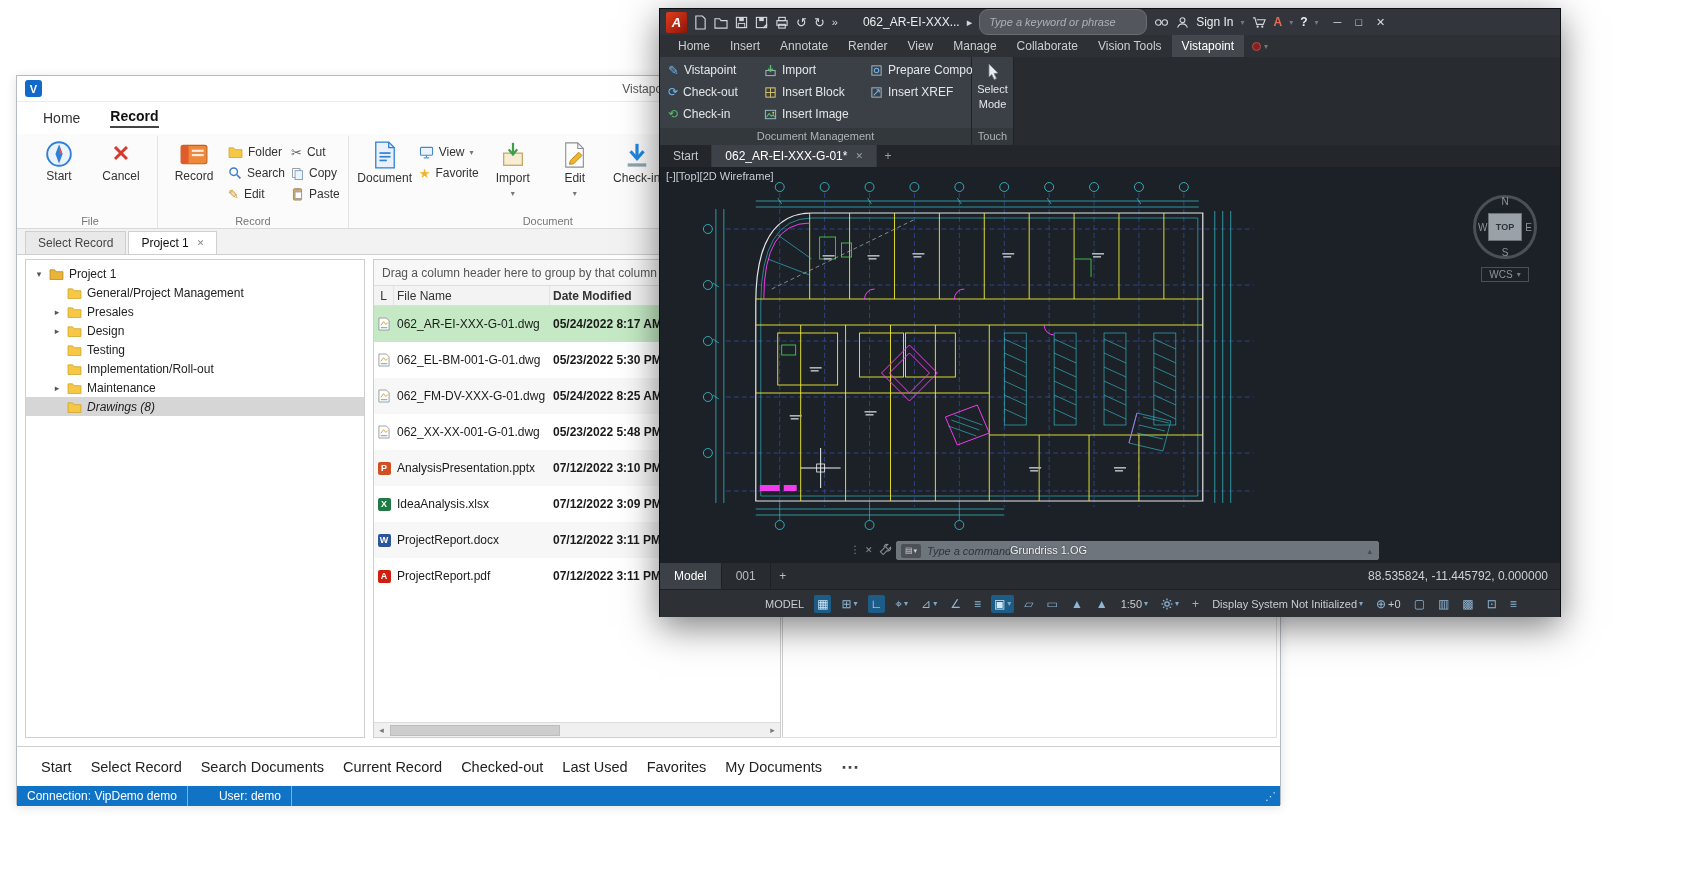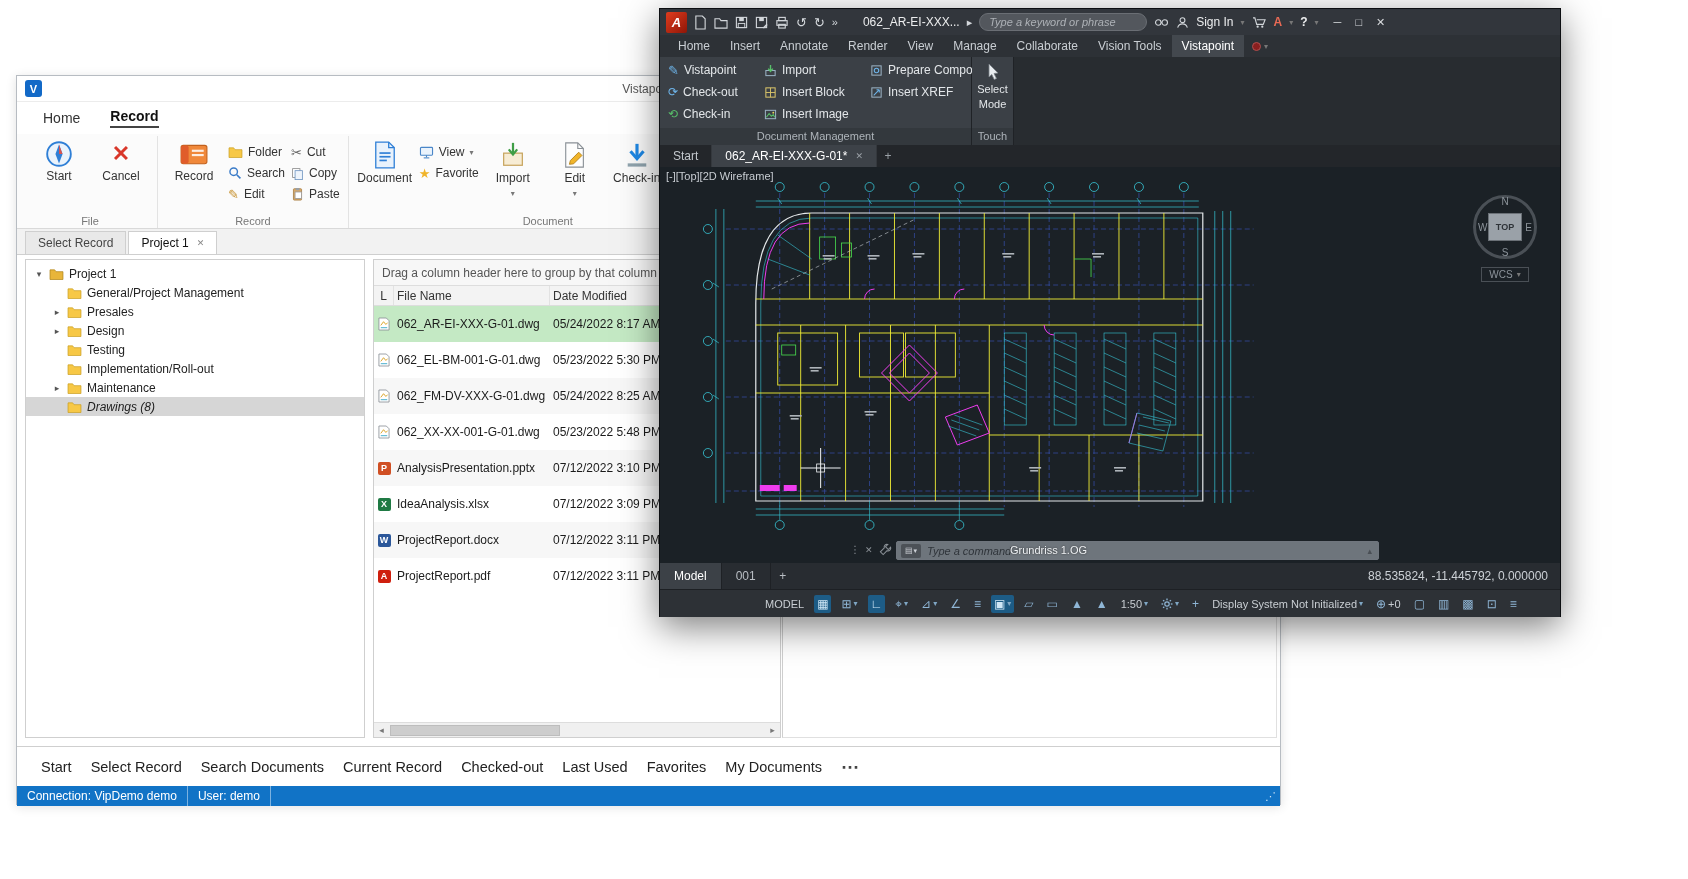--- a/index.html
+++ b/index.html
@@ -34,48 +34,48 @@
   .tree-item.lvl1 { padding-left:26px; }
   .tree-item.selected { background:#d6d6d6;font-style:italic; }
   .tree-exp { width:10px; font-size:9px; color:#555; text-align:center; flex:none; }
   .tree-folder { flex:none; display:flex; }
   .vp-grid { position:absolute; left:356px; top:4px; width:408px; bottom:8px; border:1px solid #cfcfcf; display:flex; flex-direction:column; font-size:12px; overflow:hidden; }
   .grid-hint { height:26px; flex:none; background:#f7f7f7; border-bottom:1px solid #ddd; color:#555; display:flex; align-items:center; padding-left:8px; }
   .grid-header { height:20px; flex:none; background:#f3f3f3; border-bottom:1px solid #ddd; display:flex; color:#333; }
   .gc { display:flex; align-items:center; padding:0 3px; border-right:1px solid #e2e2e2; overflow:hidden; white-space:nowrap; }
   .c-l { width:20px; flex:none; justify-content:center; }
   .c-name { width:156px; flex:none; }
-  .c-date { width:118px; flex:none; }
+  .c-date { width:118px; flex:none;font-weight:bold; }
   .c-fill { flex:1; border-right:none; }
   .grid-row { height:36px; flex:none; display:flex; color:#1b1b1b; }
   .grid-row.alt { background:#f7f7f7; }
   .grid-row.selected { background:#c4e9c4; }
   .grid-row .gc { border-right:none; }
   .ficon { width:13px; height:13px; border-radius:2px; color:#fff; font-size:9px; font-weight:bold; display:flex; align-items:center; justify-content:center; flex:none; }
   .ficon.ppt { background:#d04f23; } .ficon.xls { background:#1f7a44; }
   .ficon.doc { background:#2b579a; } .ficon.pdf { background:#cf1f0e; }
   .grid-scroll { margin-top:auto; height:15px; flex:none; background:#f0f0f0; border-top:1px solid #ddd; display:flex; align-items:center; font-size:9px; color:#777; }
   .scroll-arrow { width:15px; text-align:center; flex:none; }
   .scroll-thumb { height:11px; width:170px; background:#cdcdcd; border:1px solid #bdbdbd; margin-left:1px; }
   .scroll-track { flex:1; }
   .vp-preview { position:absolute; left:765px; top:4px; right:3px; bottom:8px; border:1px solid #e0e0e0; border-left:1px solid #cfcfcf; background:#fff; }
   .vp-bottomnav { height:40px; border-top:1px solid #cfcfcf; display:flex; align-items:center; gap:19px; padding-left:24px; font-size:14.5px; color:#222; }
   .vp-nav-item { white-space:nowrap; }
   .vp-nav-item.dots { font-weight:bold; font-size:18px; color:#444; letter-spacing:2px; }
-  .vp-statusbar { height:20px; background:#1173c6; color:#fff; font-size:12px; display:flex; align-items:center; }
+  .vp-statusbar { height:20px; background:#1173c6; color:#fff; font-size:12px; display:flex; align-items:center;gap:21px; }
   .vp-status-seg { padding:0 10px; border-right:1px solid rgba(255,255,255,.45); height:100%; display:flex; align-items:center; }
   .vp-status-grip { margin-left:auto; padding-right:4px; color:#cfe4f7; font-size:11px; }
 
   
   .acad-window { left:659px; top:8px; width:902px; height:609px; background:#22262b; border:1px solid #0c0e11; box-shadow:0 10px 34px rgba(0,0,0,.5); color:#d6d6d6; font-size:12px; }
   .ac-titlebar { height:26px; background:#32363c; display:flex; align-items:center; gap:7px; padding:0 6px; }
   .ac-logo { width:21px; height:21px; flex:none; background:linear-gradient(135deg,#e03c1e,#8f1607); border-radius:2px; color:#fff; font-weight:bold; font-style:italic; font-size:13px; display:flex; align-items:center; justify-content:center; }
   .qicon { display:flex; align-items:center; }
   .ac-doc-title { color:#ecedee; margin-left:18px; white-space:nowrap; }
-  .ac-search { width:168px; height:18px; background:#53575d; border:1px solid #6a6e74; border-radius:9px; color:#d6d6d6; font-size:11px; padding:0 9px; outline:none; }
+  .ac-search { width:168px; height:26px; background:#53575d; border:1px solid #6a6e74; border-radius:9px; color:#d6d6d6; font-size:11px; padding:0 9px; outline:none; }
   .ac-search::placeholder { font-style:italic; color:#aeb2b7; }
   .ac-title-ico { color:#d3d7db; font-size:11px; }
   .ac-winbtns { display:flex; gap:14px; margin-left:8px; padding-right:4px; color:#d9dcdf; font-size:11px; }
   .ac-ribbontabs { height:22px; background:#2d3136; display:flex; align-items:stretch; padding-left:8px; color:#c9ced3; }
   .ac-rtab { padding:0 10px; display:flex; align-items:center; white-space:nowrap; }
   .ac-rtab.active { background:#43484e; color:#fff; }
   .ac-reddot-btn { display:flex; align-items:center; gap:3px; padding:0 8px; }
   .ac-reddot { width:9px; height:9px; border-radius:50%; background:#8a1f1f; border:1px solid #b05050; }
   .ac-ribbon { height:88px; background:#282c30; display:flex; }
   .ac-panel { background:#3b4046; display:flex; flex-direction:column; border-right:1px solid #1f2226; }

